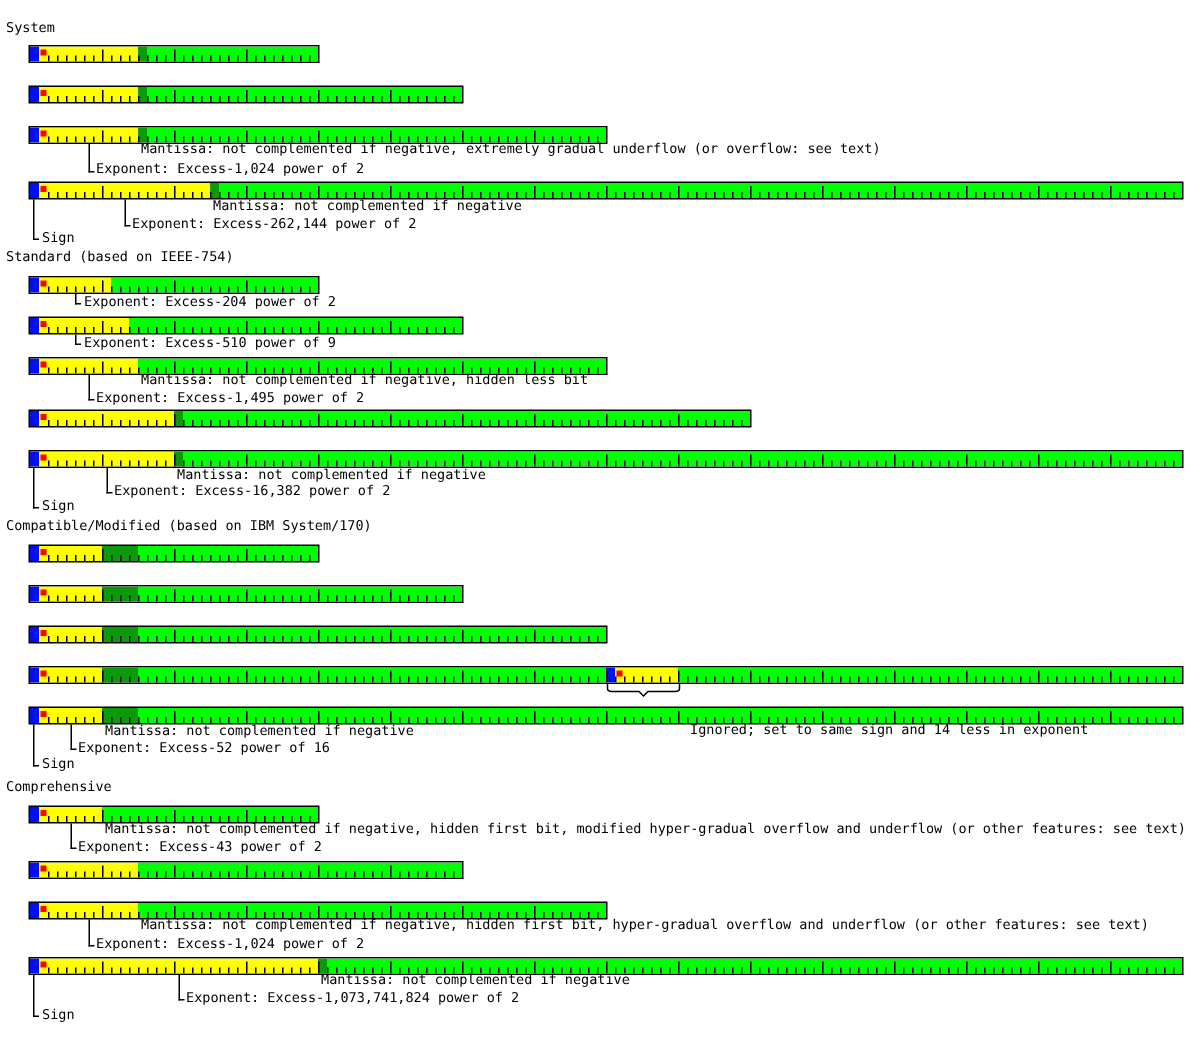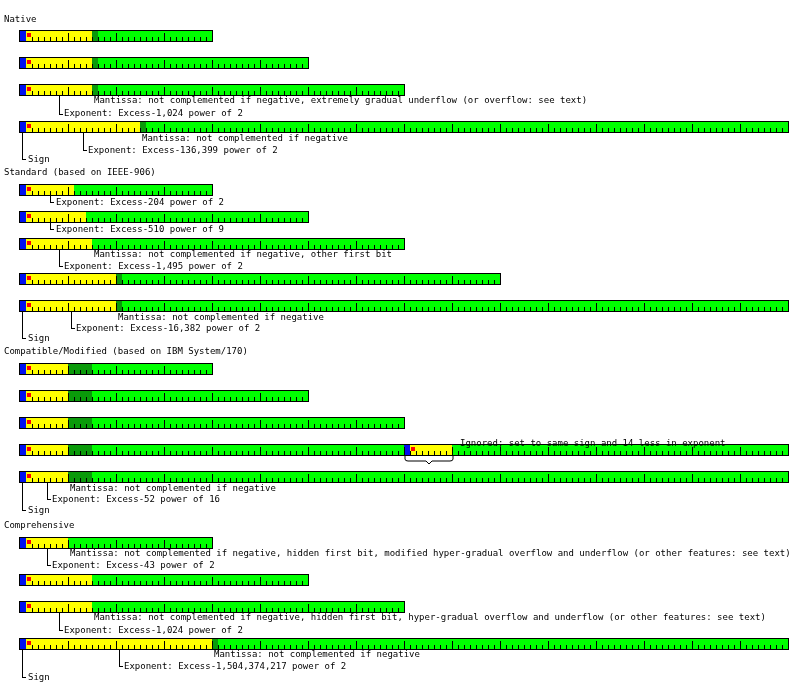--- a/index.html
+++ b/index.html
@@ -13,22 +13,22 @@
   .man{background:#00ff00;}
   .red{position:absolute;top:2px;width:4px;height:4px;background:#ff0000;}
   .tick{position:absolute;bottom:0;width:1px;background:#000;}
   .lbl{position:absolute;white-space:nowrap;font-size:9px;line-height:10px;}
   .ln{position:absolute;background:#000;}
 </style>
 </head>
 <body>
 
 <div id="diagram">
-  <div class="sec" style="top:14px">Native</div>
-  <div class="sec" style="top:167px">Standard (based on IEEE-906)</div>
+  <div class="sec" style="top:14px">System</div>
+  <div class="sec" style="top:167px">Standard (based on IEEE-754)</div>
   <div class="sec" style="top:346px">Compatible/Modified (based on IBM System/170)</div>
   <div class="sec" style="top:520px">Comprehensive</div>
 
   <div id="bars">
       <div class="bar" style="left: 19px; top: 30px; width: 192px;">
         <div class="seg sign" style="left: 0px; width: 6px;"></div>
         <div class="seg exp" style="left: 6px; width: 66px;"></div>
         <div class="seg hid" style="left: 72px; width: 6px;"></div>
         <div class="seg man" style="left: 78px; width: 114px;"></div>
         <div class="red" style="left: 7px;"></div>
@@ -1412,63 +1412,63 @@
       </div>
     </div>
 
   <div class="ln" style="left:59px;top:96px;width:1px;height:19px"></div>
   <div class="ln" style="left:59px;top:114px;width:4px;height:1px"></div>
   <div class="lbl" style="left:94px;top:95px">Mantissa: not complemented if negative, extremely gradual underflow (or overflow: see text)</div>
   <div class="lbl" style="left:64px;top:108px">Exponent: Excess-1,024 power of 2</div>
   <div class="lbl" style="left:142px;top:133px">Mantissa: not complemented if negative</div>
   <div class="ln" style="left:83px;top:133px;width:1px;height:18px"></div>
   <div class="ln" style="left:83px;top:150px;width:4px;height:1px"></div>
-  <div class="lbl" style="left:88px;top:145px">Exponent: Excess-136,399 power of 2</div>
+  <div class="lbl" style="left:88px;top:145px">Exponent: Excess-262,144 power of 2</div>
   <div class="ln" style="left:22px;top:133px;width:1px;height:27px"></div>
   <div class="ln" style="left:22px;top:159px;width:4px;height:1px"></div>
   <div class="lbl" style="left:28px;top:154px">Sign</div>
 
   <div class="ln" style="left:50px;top:196px;width:1px;height:7px"></div>
   <div class="ln" style="left:50px;top:202px;width:4px;height:1px"></div>
   <div class="lbl" style="left:56px;top:197px">Exponent: Excess-204 power of 2</div>
   <div class="ln" style="left:50px;top:223px;width:1px;height:7px"></div>
   <div class="ln" style="left:50px;top:229px;width:4px;height:1px"></div>
   <div class="lbl" style="left:56px;top:224px">Exponent: Excess-510 power of 9</div>
-  <div class="lbl" style="left:94px;top:249px">Mantissa: not complemented if negative, other first bit</div>
+  <div class="lbl" style="left:94px;top:249px">Mantissa: not complemented if negative, hidden less bit</div>
   <div class="ln" style="left:59px;top:250px;width:1px;height:17px"></div>
   <div class="ln" style="left:59px;top:266px;width:4px;height:1px"></div>
   <div class="lbl" style="left:64px;top:261px">Exponent: Excess-1,495 power of 2</div>
   <div class="lbl" style="left:118px;top:312px">Mantissa: not complemented if negative</div>
   <div class="ln" style="left:71px;top:312px;width:1px;height:17px"></div>
   <div class="ln" style="left:71px;top:328px;width:4px;height:1px"></div>
   <div class="lbl" style="left:76px;top:323px">Exponent: Excess-16,382 power of 2</div>
   <div class="ln" style="left:22px;top:312px;width:1px;height:27px"></div>
   <div class="ln" style="left:22px;top:338px;width:4px;height:1px"></div>
   <div class="lbl" style="left:28px;top:333px">Sign</div>
 
   <svg style="position:absolute;left:404px;top:455px" width="52" height="12">
     <path d="M1,1 V4 Q1,6 4,6 H22 L25,9 L28,6 H46 Q49,6 49,4 V1" fill="none" stroke="#000" stroke-width="1"></path>
   </svg>
-  <div class="lbl" style="left:460px;top:438px">Ignored; set to same sign and 14 less in exponent</div>
+  <div class="lbl" style="left:460px;top:482px">Ignored; set to same sign and 14 less in exponent</div>
   <div class="lbl" style="left:70px;top:483px">Mantissa: not complemented if negative</div>
   <div class="ln" style="left:47px;top:483px;width:1px;height:17px"></div>
   <div class="ln" style="left:47px;top:499px;width:4px;height:1px"></div>
   <div class="lbl" style="left:52px;top:494px">Exponent: Excess-52 power of 16</div>
   <div class="ln" style="left:22px;top:483px;width:1px;height:28px"></div>
   <div class="ln" style="left:22px;top:510px;width:4px;height:1px"></div>
   <div class="lbl" style="left:28px;top:505px">Sign</div>
 
   <div class="lbl" style="left:70px;top:548px">Mantissa: not complemented if negative, hidden first bit, modified hyper-gradual overflow and underflow (or other features: see text)</div>
   <div class="ln" style="left:47px;top:549px;width:1px;height:17px"></div>
   <div class="ln" style="left:47px;top:565px;width:4px;height:1px"></div>
   <div class="lbl" style="left:52px;top:560px">Exponent: Excess-43 power of 2</div>
   <div class="lbl" style="left:94px;top:612px">Mantissa: not complemented if negative, hidden first bit, hyper-gradual overflow and underflow (or other features: see text)</div>
   <div class="ln" style="left:59px;top:613px;width:1px;height:18px"></div>
   <div class="ln" style="left:59px;top:630px;width:4px;height:1px"></div>
   <div class="lbl" style="left:64px;top:625px">Exponent: Excess-1,024 power of 2</div>
   <div class="lbl" style="left:214px;top:649px">Mantissa: not complemented if negative</div>
   <div class="ln" style="left:119px;top:650px;width:1px;height:17px"></div>
   <div class="ln" style="left:119px;top:666px;width:4px;height:1px"></div>
-  <div class="lbl" style="left:124px;top:661px">Exponent: Excess-1,504,374,217 power of 2</div>
+  <div class="lbl" style="left:124px;top:661px">Exponent: Excess-1,073,741,824 power of 2</div>
   <div class="ln" style="left:22px;top:650px;width:1px;height:28px"></div>
   <div class="ln" style="left:22px;top:677px;width:4px;height:1px"></div>
   <div class="lbl" style="left:28px;top:672px">Sign</div>
 </div>
 
 </body></html>

